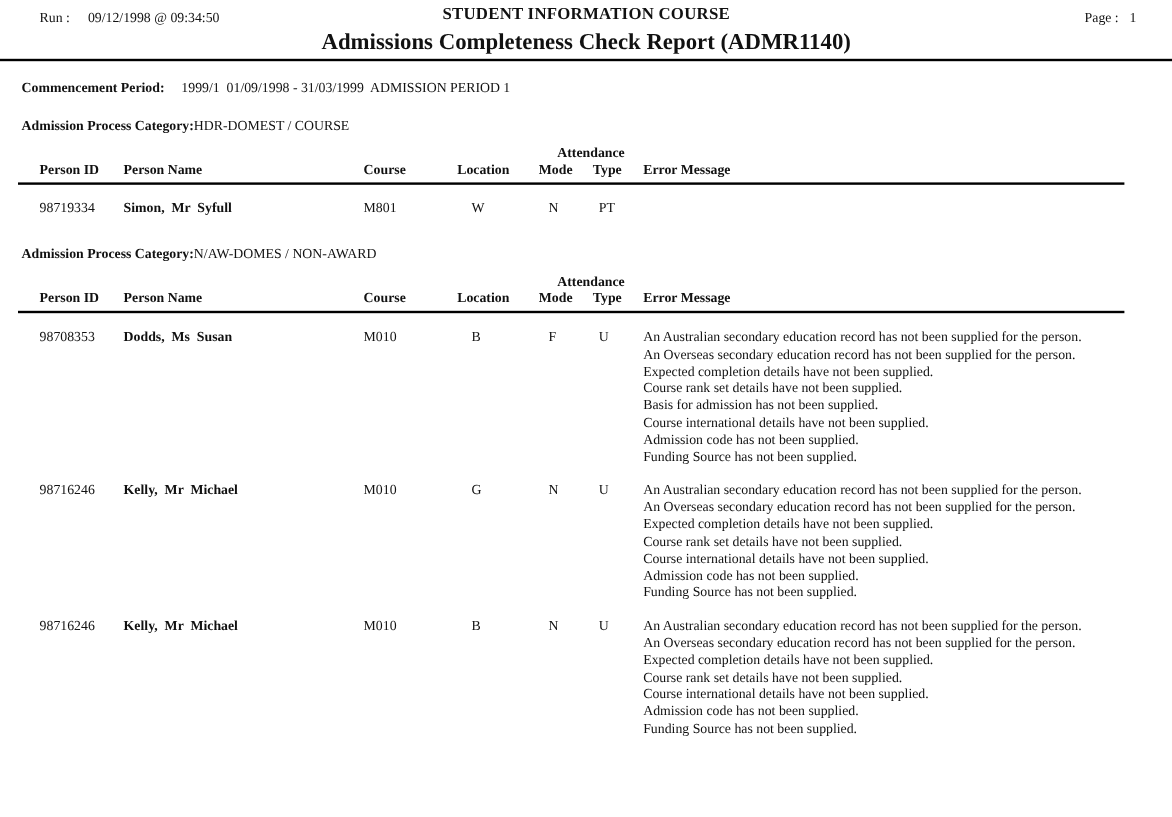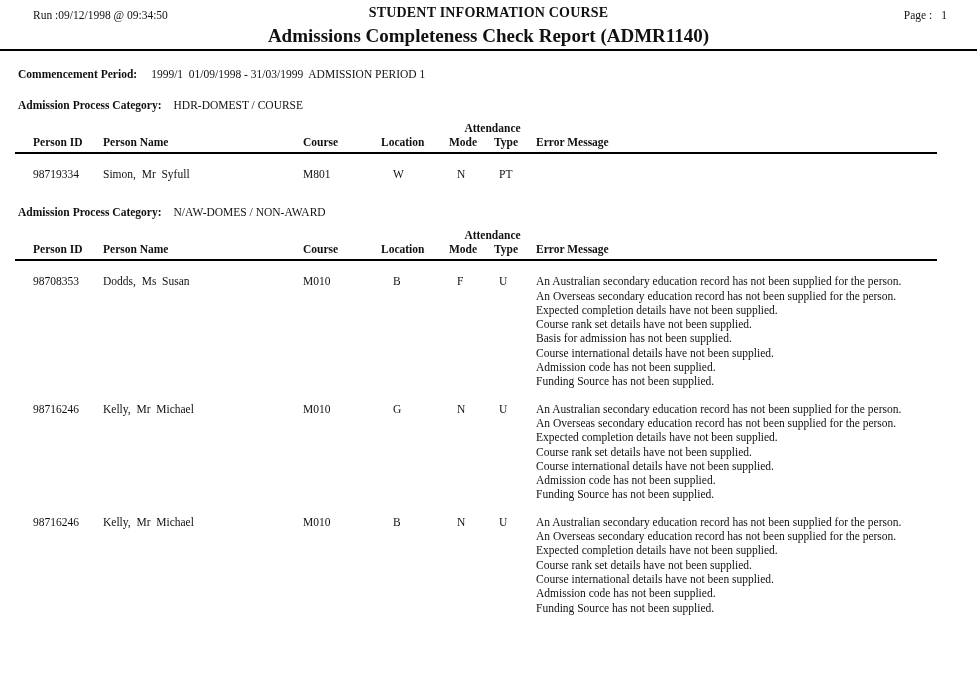--- a/index.html
+++ b/index.html
@@ -7,50 +7,50 @@
     width: 977px; height: 681px; position: relative;
     background: #ffffff; color: #111;
     font-family: "Liberation Serif", "DejaVu Serif", serif;
     font-size: 11.5px; line-height: 14px;
   }
   .bold { font-weight: bold; }
   .pre { white-space: pre-wrap; }
 
   
   .page-header { position: relative; height: 49px; border-bottom: 2px solid #000; }
-  .run-line { position: absolute; left: 33px; top: 8px; display: flex; gap: 0; }
+  .run-line { position: absolute; left: 33px; top: 8px; display: flex; gap: 15px; }
   .page-line { position: absolute; right: 30px; top: 8px; display: flex; gap: 9px; }
   .report-title {
     position: absolute; left: 0; right: 0; top: 6px; text-align: center;
     font-weight: bold; font-size: 14px; letter-spacing: 0.2px;
   }
   .report-subtitle {
     position: absolute; left: 0; right: 0; top: 29px; text-align: center;
     font-weight: bold; font-size: 19px;
   }
 
   
   .commencement-line { margin: 16px 0 0 18px; display: flex; gap: 14px; }
-  .category-line { display: flex; gap: 12px; }
+  .category-line { display: flex; }
   .section-1 .category-line { margin: 17px 0 0 18px; }
   .section-2 .category-line { margin: 24px 0 0 18px; }
 
   
   .tgrid {
     display: grid;
     grid-template-columns: 70px 200px 78px 68px 45px 42px 1fr;
     margin-left: 33px; width: 904px;
     align-items: start;
   }
   .attendance-row { margin-top: 9px; }
   .att-span { grid-column: 5 / 7; text-align: center; font-weight: bold; }
   .col-headers .hcell { font-weight: bold; }
   .table-rule { height: 2px; background: #000; margin: 3px 40px 0 15px; }
   .data-row { margin-top: 13px; line-height: 14.3px; }
-  .c-name { white-space: pre-wrap; }
+  .c-name { white-space: pre-wrap; font-weight: bold; }
   .c-loc { padding-left: 12px; }
   .c-mode { padding-left: 8px; }
   .c-type { padding-left: 5px; }
   .errors .err { white-space: normal; }
 
   
   .page-footer {
     position: absolute; top: 691px; left: 0; width: 977px;
     border-top: 2px solid #000;
   }

